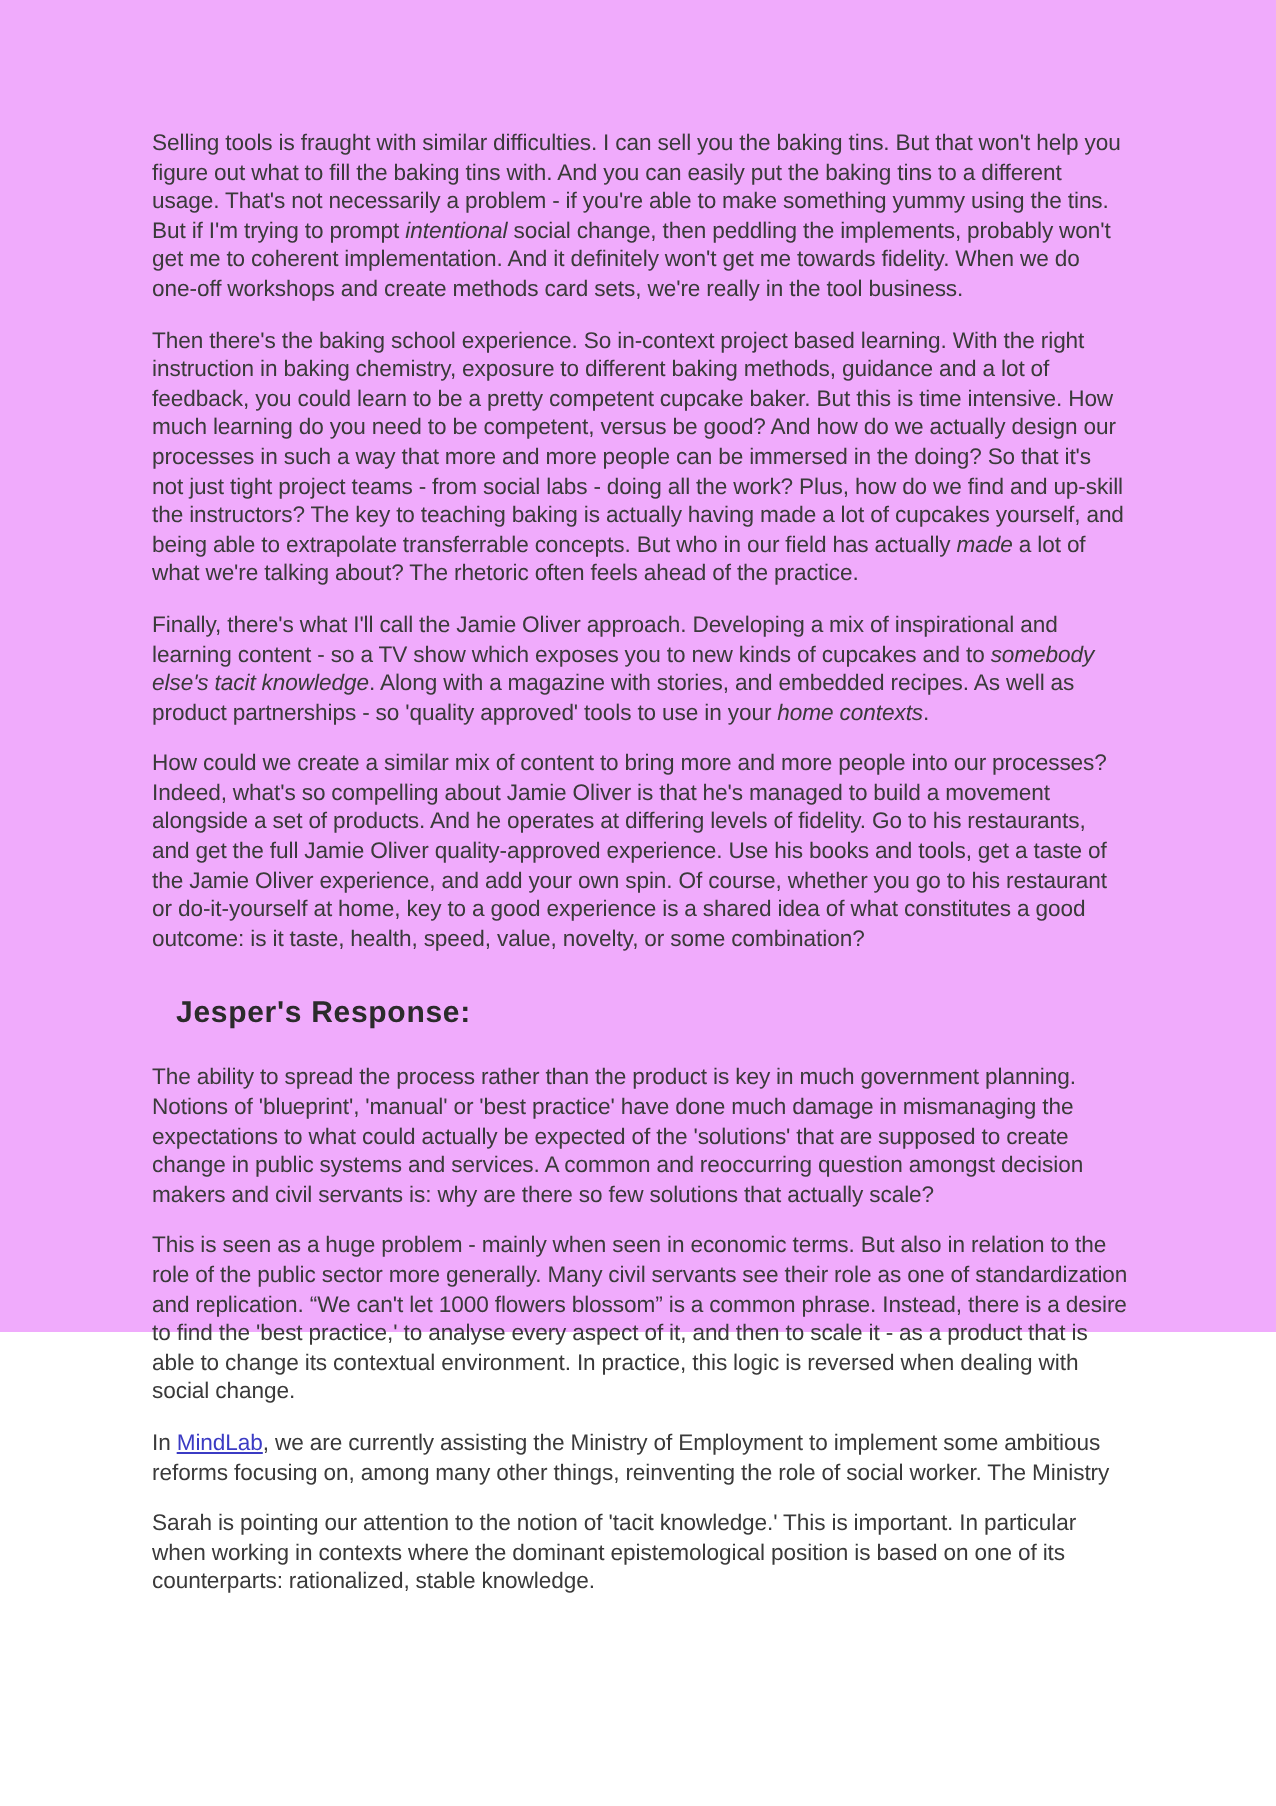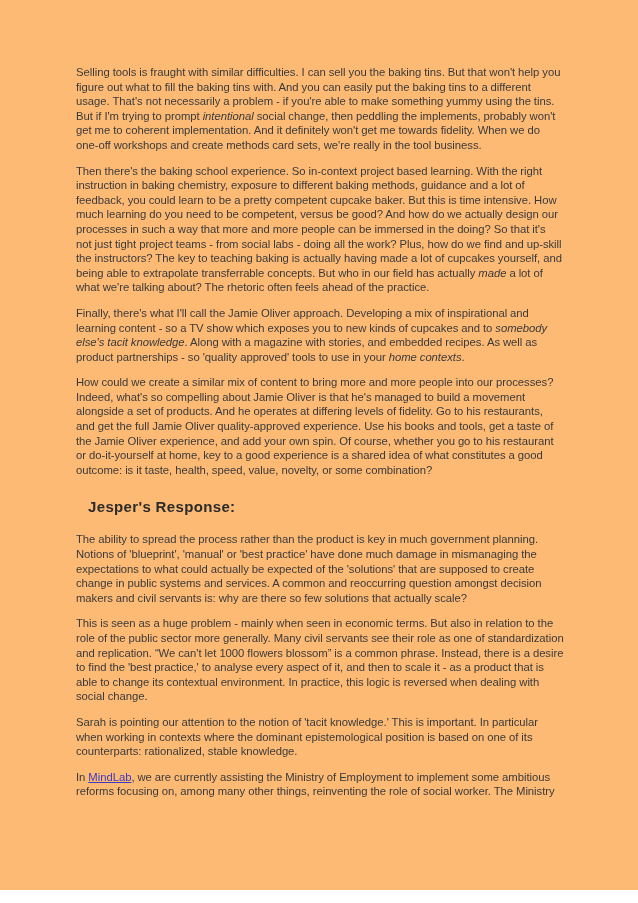--- a/index.html
+++ b/index.html
@@ -12,22 +12,22 @@
     width: 638px;
     height: 903px;
     overflow: hidden;
     font-family: "Liberation Sans", "DejaVu Sans", sans-serif;
     color: #3a3a3a;
     -webkit-font-smoothing: antialiased;
   }
   .page {
     position: relative;
     width: 638px;
-    height: 890px;
-    background: #fdba74;
+    height: 666px;
+    background: #f0abfc;
     box-sizing: border-box;
   }
   .content {
     position: absolute;
     left: 76px;
     top: 65px;
     width: 488px;
   }
   p.para {
     margin: 0 0 11px 0;
@@ -70,18 +70,18 @@
     <p class="para"><span>Finally, there's what I'll call the Jamie Oliver approach. Developing a mix of inspirational and learning content - so a TV show which exposes you to new kinds of cupcakes and to </span><em>somebody else's tacit knowledge</em><span>. Along with a magazine with stories, and embedded recipes. As well as product partnerships - so 'quality approved' tools to use in your </span><em>home contexts</em><span>.</span></p>
 
     <p class="para">How could we create a similar mix of content to bring more and more people into our processes? Indeed, what's so compelling about Jamie Oliver is that he's managed to build a movement alongside a set of products. And he operates at differing levels of fidelity. Go to his restaurants, and get the full Jamie Oliver quality-approved experience. Use his books and tools, get a taste of the Jamie Oliver experience, and add your own spin. Of course, whether you go to his restaurant or do-it-yourself at home, key to a good experience is a shared idea of what constitutes a good outcome: is it taste, health, speed, value, novelty, or some combination?</p>
 
     <h2 class="section-heading">Jesper's Response:</h2>
 
     <p class="para">The ability to spread the process rather than the product is key in much government planning. Notions of 'blueprint', 'manual' or 'best practice' have done much damage in mismanaging the expectations to what could actually be expected of the 'solutions' that are supposed to create change in public systems and services. A common and reoccurring question amongst decision makers and civil servants is: why are there so few solutions that actually scale?</p>
 
     <p class="para">This is seen as a huge problem - mainly when seen in economic terms. But also in relation to the role of the public sector more generally. Many civil servants see their role as one of standardization and replication. “We can't let 1000 flowers blossom” is a common phrase. Instead, there is a desire to find the 'best practice,' to analyse every aspect of it, and then to scale it - as a product that is able to change its contextual environment. In practice, this logic is reversed when dealing with social change.</p>
 
+    <p class="para"><span>In </span><a class="inline-link" href="#">MindLab</a><span>, we are currently assisting the Ministry of Employment to implement some ambitious reforms focusing on, among many other things, reinventing the role of social worker. The Ministry</span></p>
+
     <p class="para">Sarah is pointing our attention to the notion of 'tacit knowledge.' This is important. In particular when working in contexts where the dominant epistemological position is based on one of its counterparts: rationalized, stable knowledge.</p>
-
-    <p class="para"><span>In </span><a class="inline-link" href="#">MindLab</a><span>, we are currently assisting the Ministry of Employment to implement some ambitious reforms focusing on, among many other things, reinventing the role of social worker. The Ministry</span></p>
 
   </div>
 </div>
 
 </body></html>

